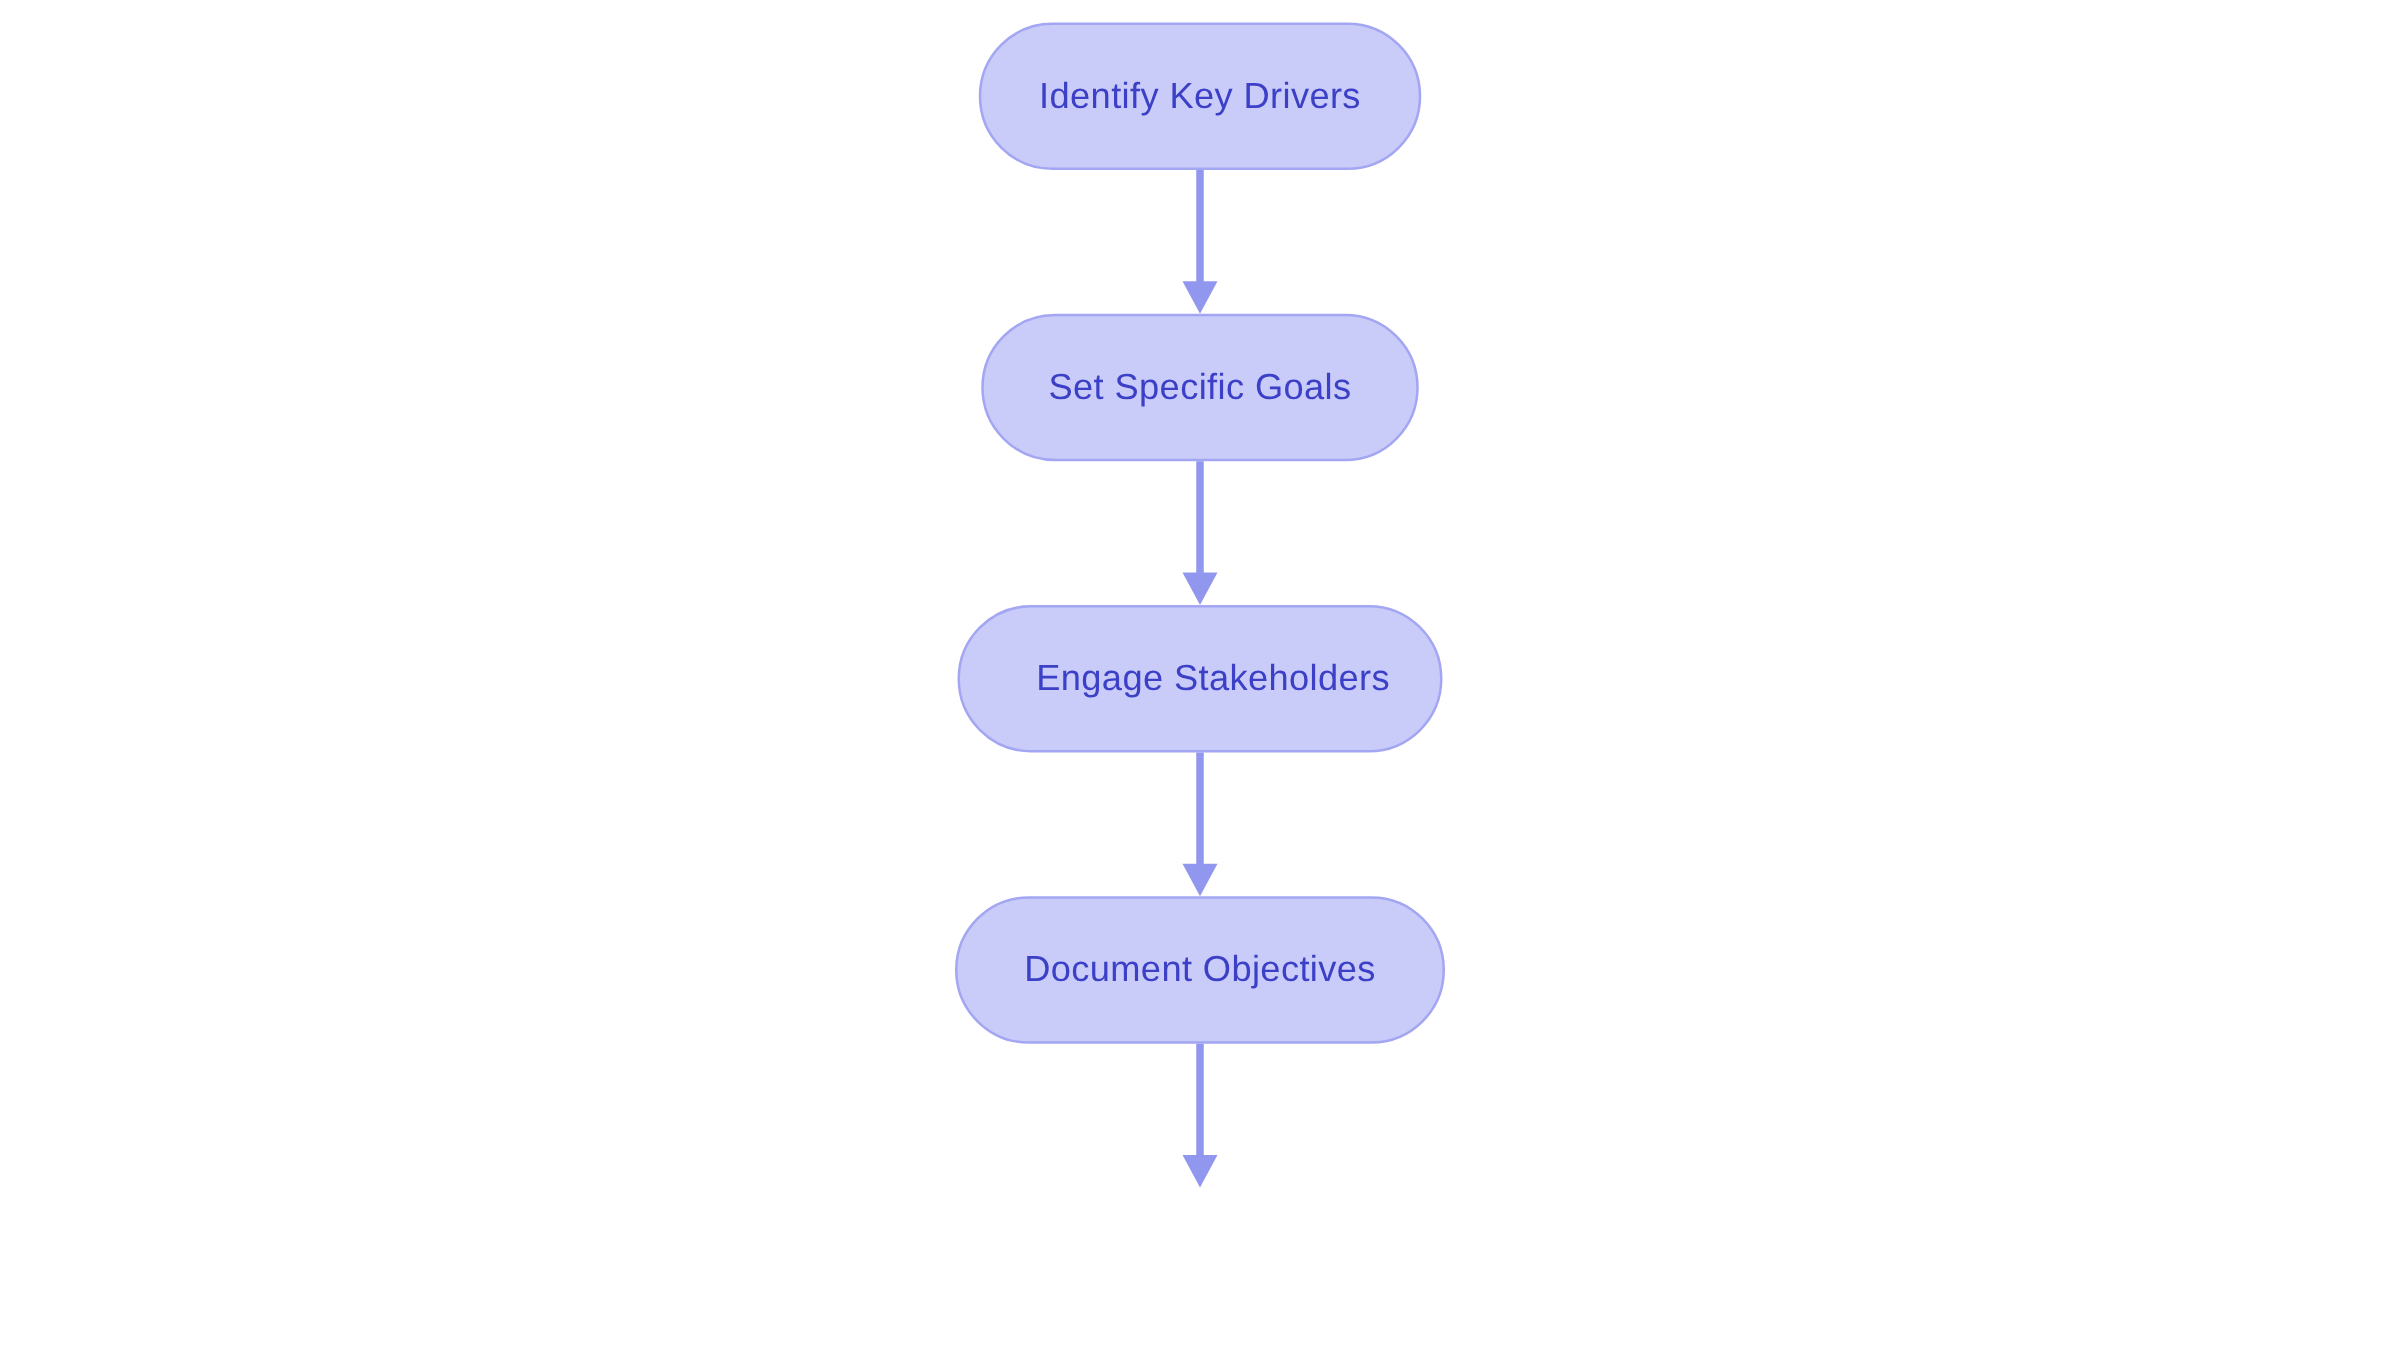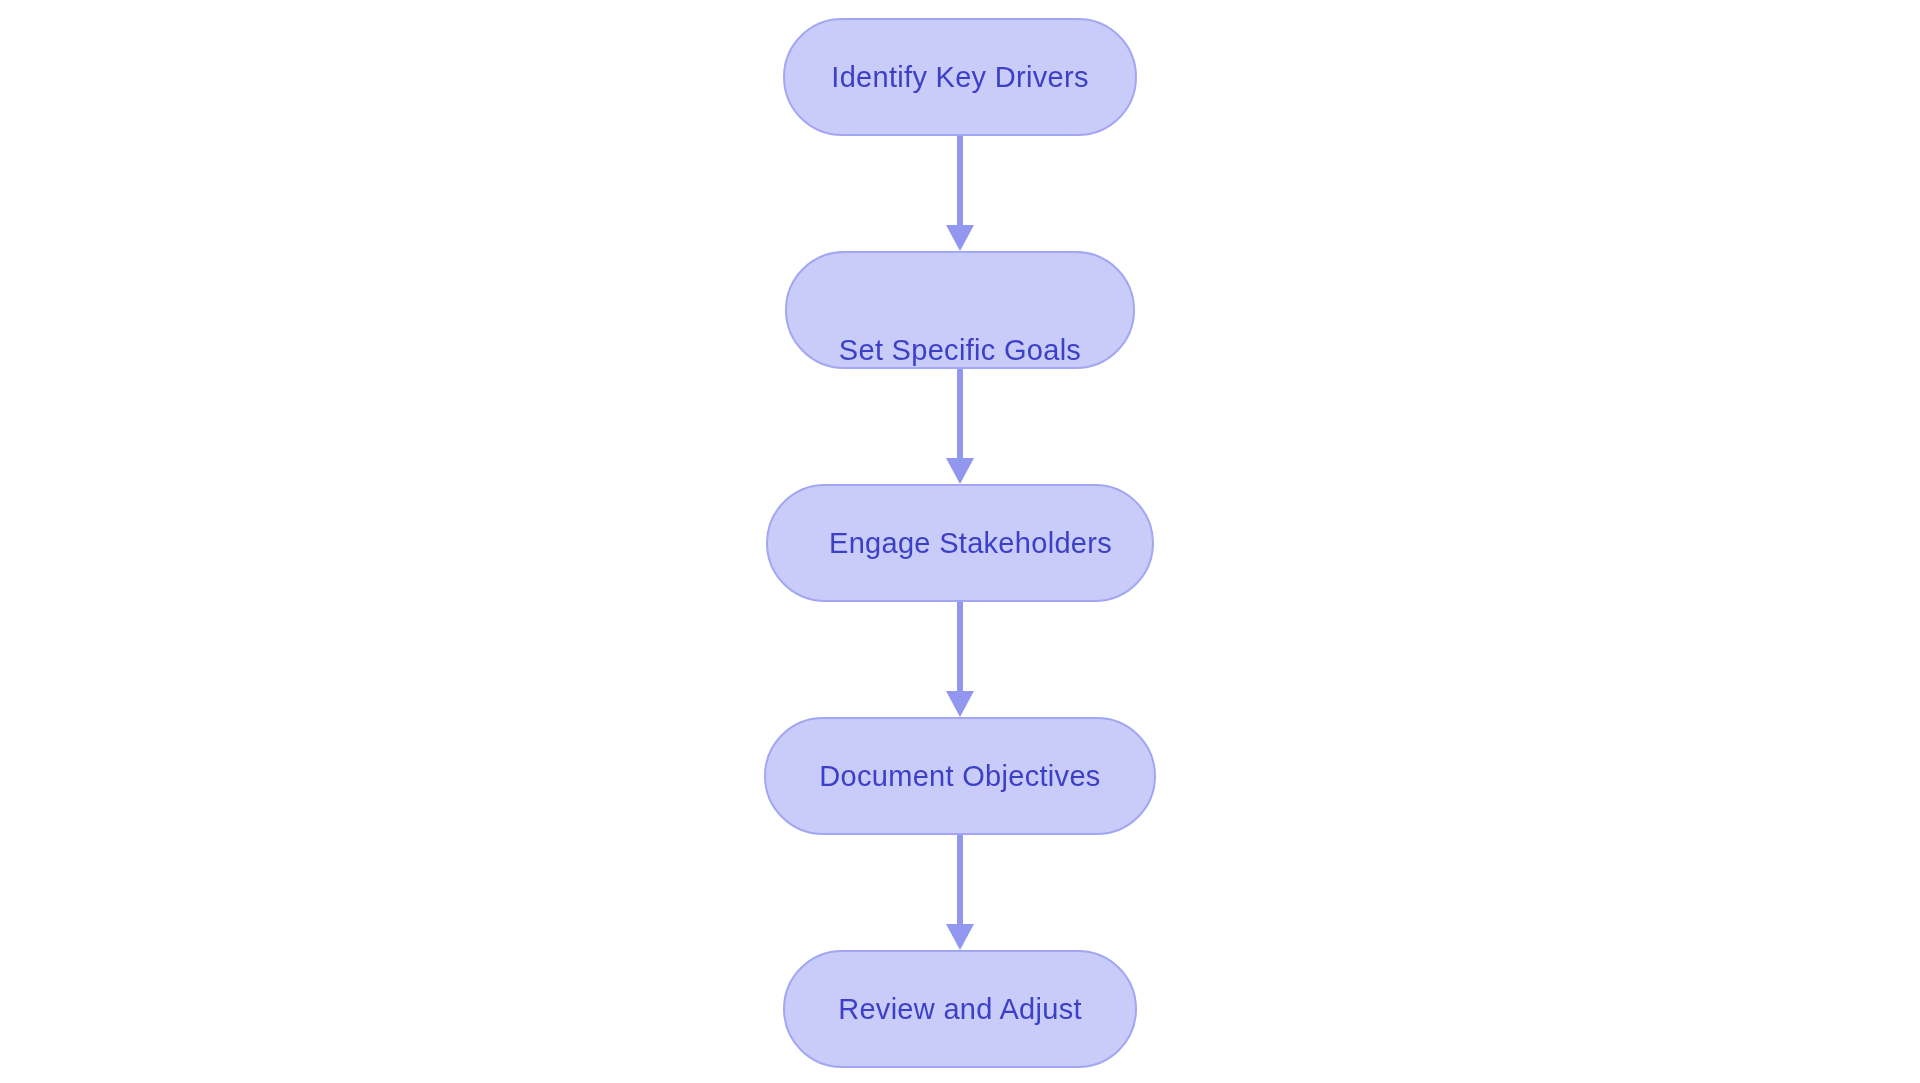--- a/index.html
+++ b/index.html
@@ -41,21 +41,21 @@
     align-items: center;
     justify-content: center;
     color: var(--text);
     font-size: 29px;
     font-weight: 500;
     letter-spacing: 0.3px;
     white-space: nowrap;
     padding: 0 40px;
   }
   .node.w1 { width: 354px; }
-  .node.w2 { width: 350px; align-items: flex-end; }
+  .node.w2 { width: 350px; }
   .node.w3 { width: 388px; justify-content: flex-end; }
   .node.w4 { width: 392px; }
   .node.w5 { width: 354px; }
   .arrow {
     height: 115px;
     display: flex;
     flex-direction: column;
     align-items: center;
   }
   .arrow .stem {
@@ -107,18 +107,15 @@
 
     <div class="node w4">
       <span>Document Objectives</span>
     </div>
 
     <div class="arrow">
       <div class="stem"></div>
       <div class="head"></div>
     </div>
 
-    <div class="node w5">
-      <span>Review and Adjust</span>
-    </div>
 
   </div>
 </div>
 
 </body></html>

